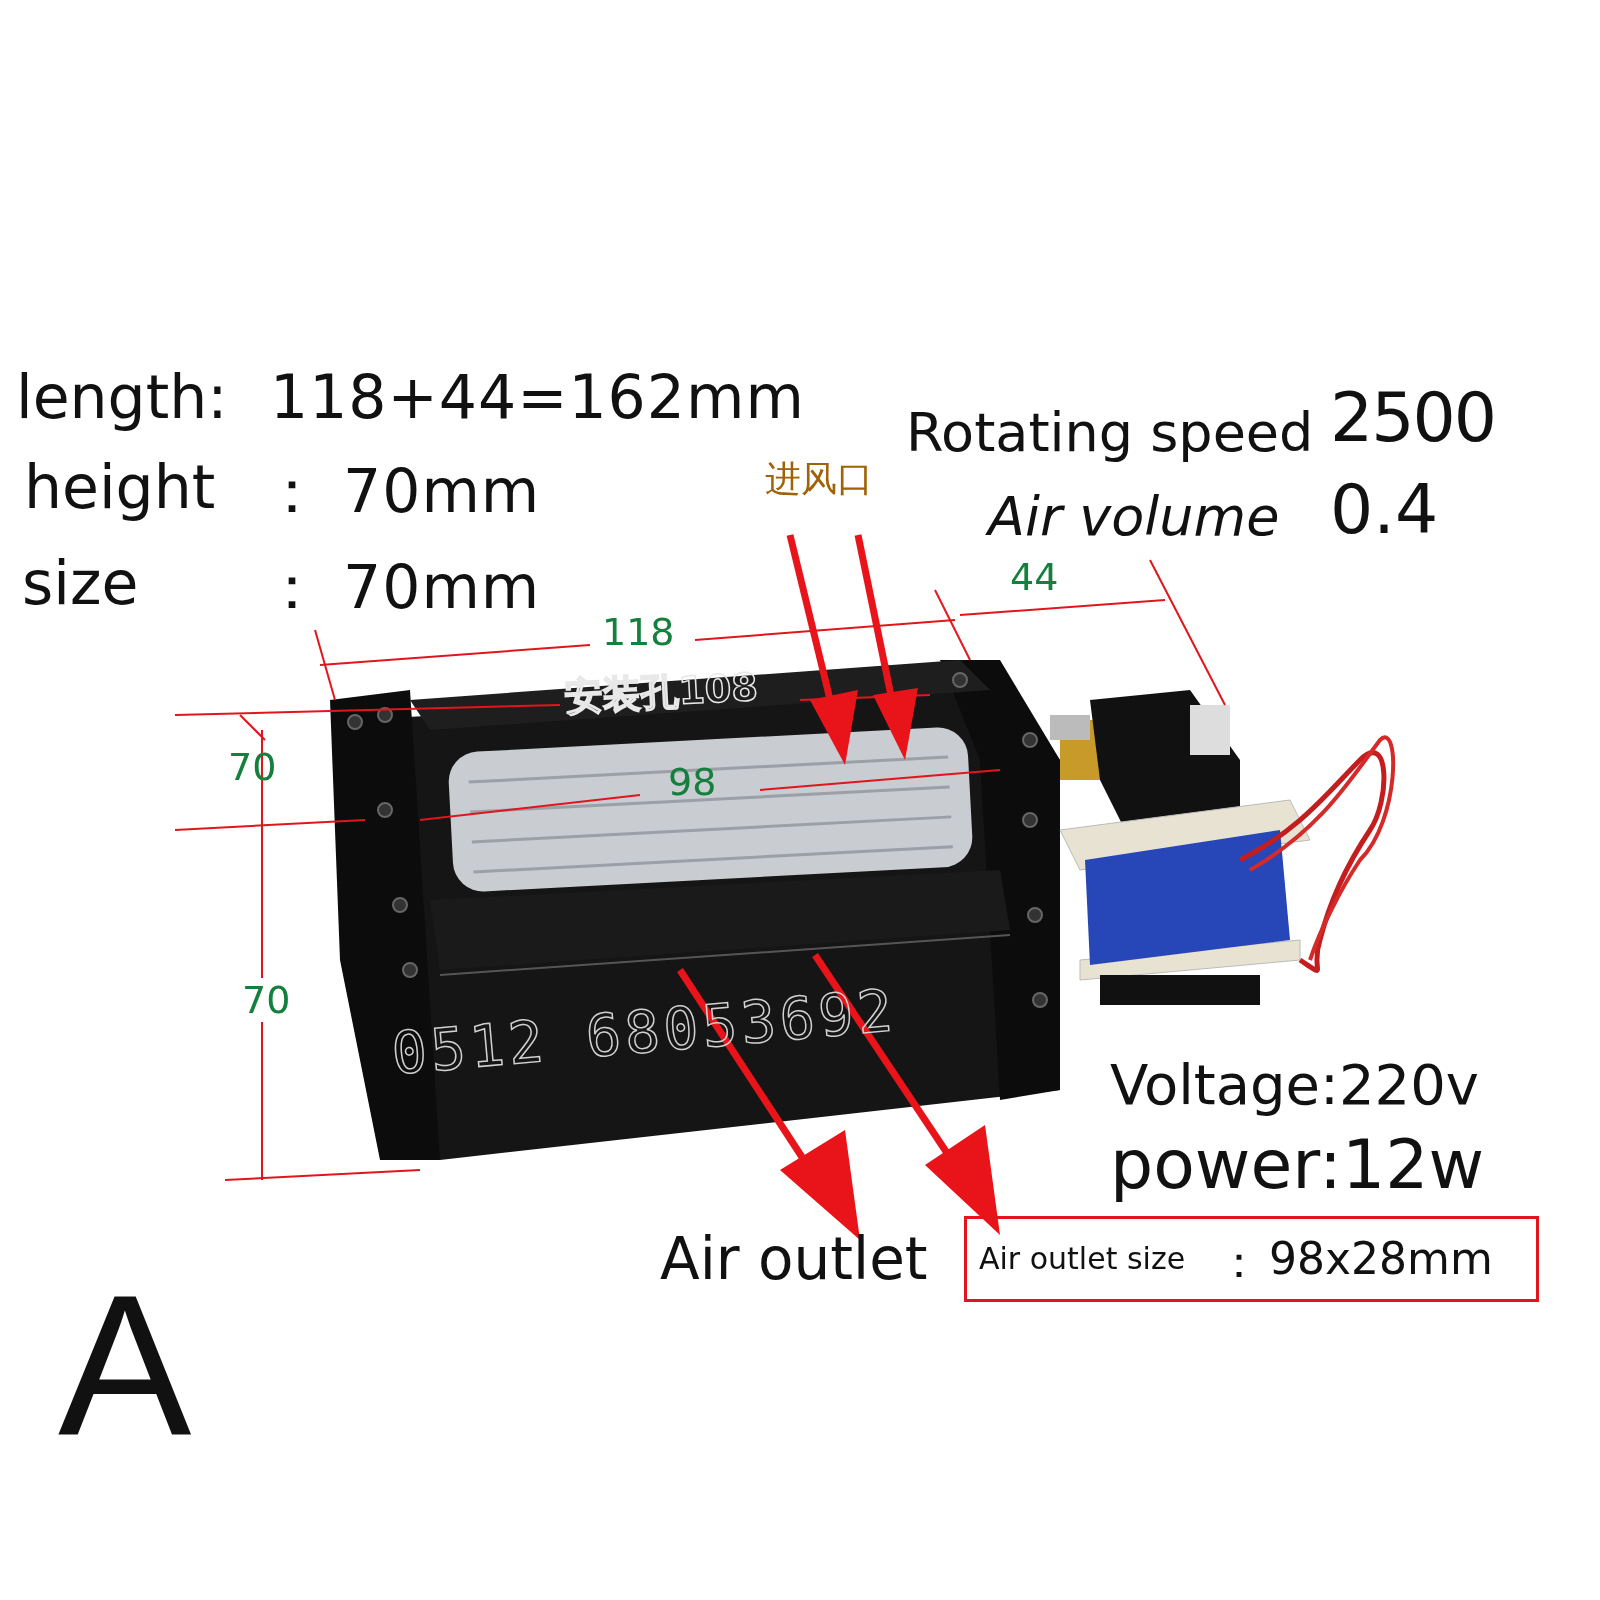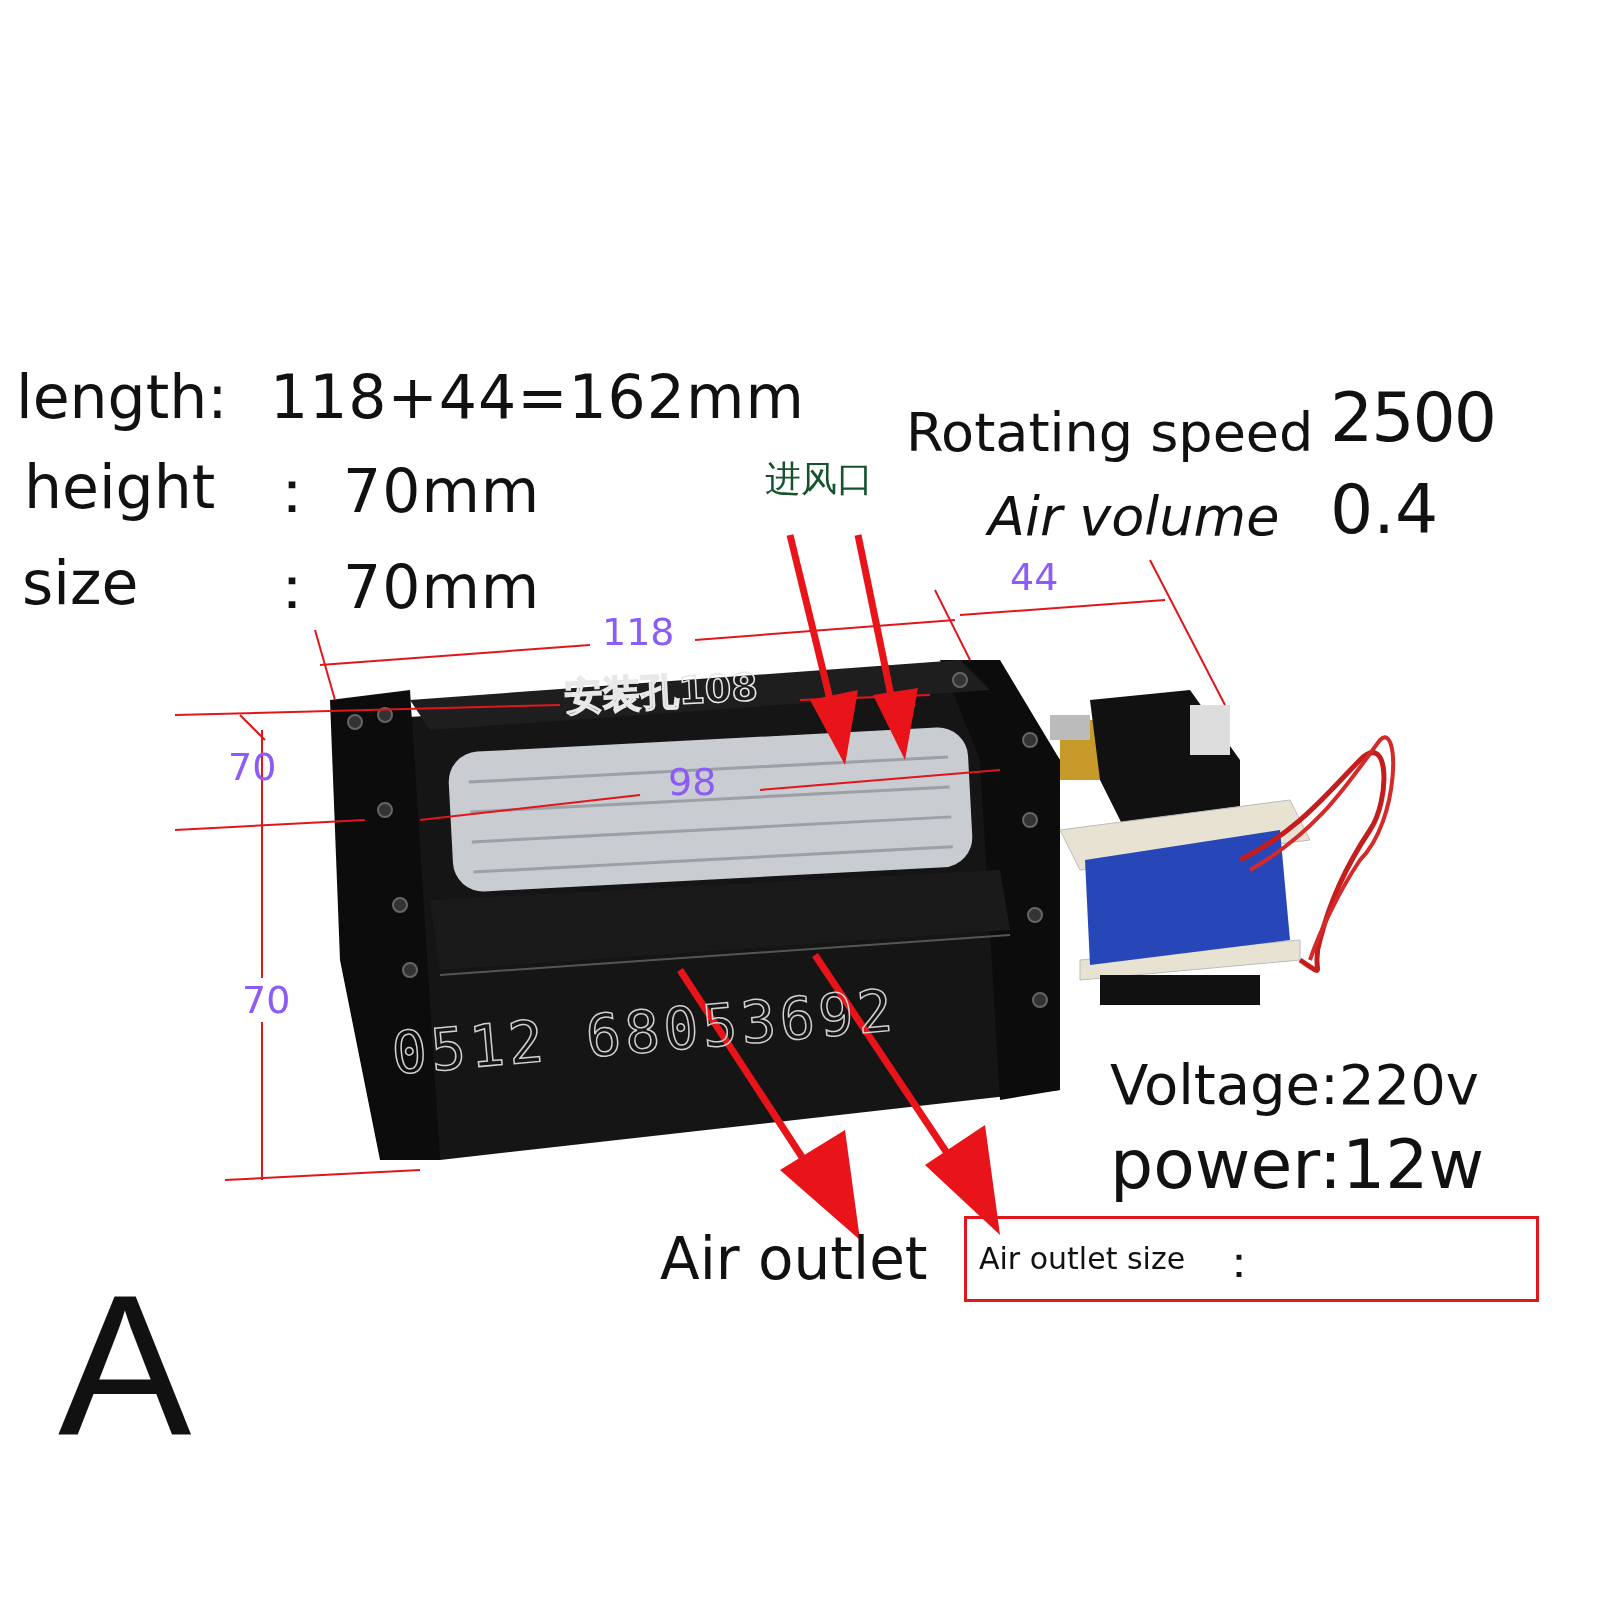--- a/index.html
+++ b/index.html
@@ -1,29 +1,29 @@
 <!DOCTYPE html>
 <html><head>
   <meta charset="utf-8">
   <style>
     html, body { margin: 0; padding: 0; background: #ffffff; }
     body { width: 1600px; height: 1600px; position: relative; overflow: hidden; font-family: "DejaVu Sans", sans-serif; color: #111; }
     .abs { position: absolute; white-space: nowrap; }
     .big { font-size: 60px; letter-spacing: 1px; }
     .spec-label { font-size: 60px; }
-    .dim { font-size: 38px; color: #8b5cf6; }
+    .dim { font-size: 38px; color: #15803d; }
     .dim-bg { background: #fff; padding: 0 4px; }
     .letter-a { font-size: 200px; font-family: "Liberation Sans", sans-serif; }
     .outlet-box { border: 3px solid #e0161c; width: 530px; height: 80px; }
     .outlet-box .lbl { font-size: 30px; }
     .outlet-box .val { font-size: 44px; }
     svg.scene { position: absolute; left: 0; top: 0; }
     .stamp { font-family: "DejaVu Sans Mono", monospace; font-size: 58px; color: transparent; -webkit-text-stroke: 1.5px #d0d0d0; letter-spacing: 4px; transform: rotate(-5deg); transform-origin: left bottom; }
     .cn-mount { font-size: 38px; color: transparent; -webkit-text-stroke: 1.5px #e8e8e8; font-weight: bold; transform: rotate(-3deg); transform-origin: left bottom; }
-    .cn-inlet { font-size: 36px; color: #14532d; }
+    .cn-inlet { font-size: 36px; color: #a16207; }
   </style>
 </head>
 <body>
 
 <svg class="scene" width="1600" height="1600" viewBox="0 0 1600 1600">
 
   <polygon points="360,720 1000,680 1060,760 1060,1090 440,1160 380,1080" fill="#151515"></polygon>
 
   <polygon points="330,700 410,690 440,1160 380,1160 360,1060 340,960" fill="#0c0c0c"></polygon>
 
@@ -127,15 +127,16 @@
 <div class="abs stamp" style="left:395px; top:1020px;">0512 68053692</div>
 
 <div class="abs" style="left:1110px; top:1052px; font-size:56px;">Voltage:220v</div>
 <div class="abs" style="left:1110px; top:1125px; font-size:68px;">power:12w</div>
 
 <div class="abs" style="left:660px; top:1225px; font-size:58px;">Air outlet</div>
 
 <div class="abs outlet-box" style="left:964px; top:1216px;padding-left:39px;">
   <span class="abs lbl" style="left:12px; top:22px;">Air outlet size</span>
   <span class="abs val" style="left:250px; top:14px;">：</span>
+  <span class="abs val" style="left:302px; top:14px;">98x28mm</span>
 </div>
 
 <div class="abs letter-a" style="left:58px; top:1250px;">A</div>
 
 </body></html>

